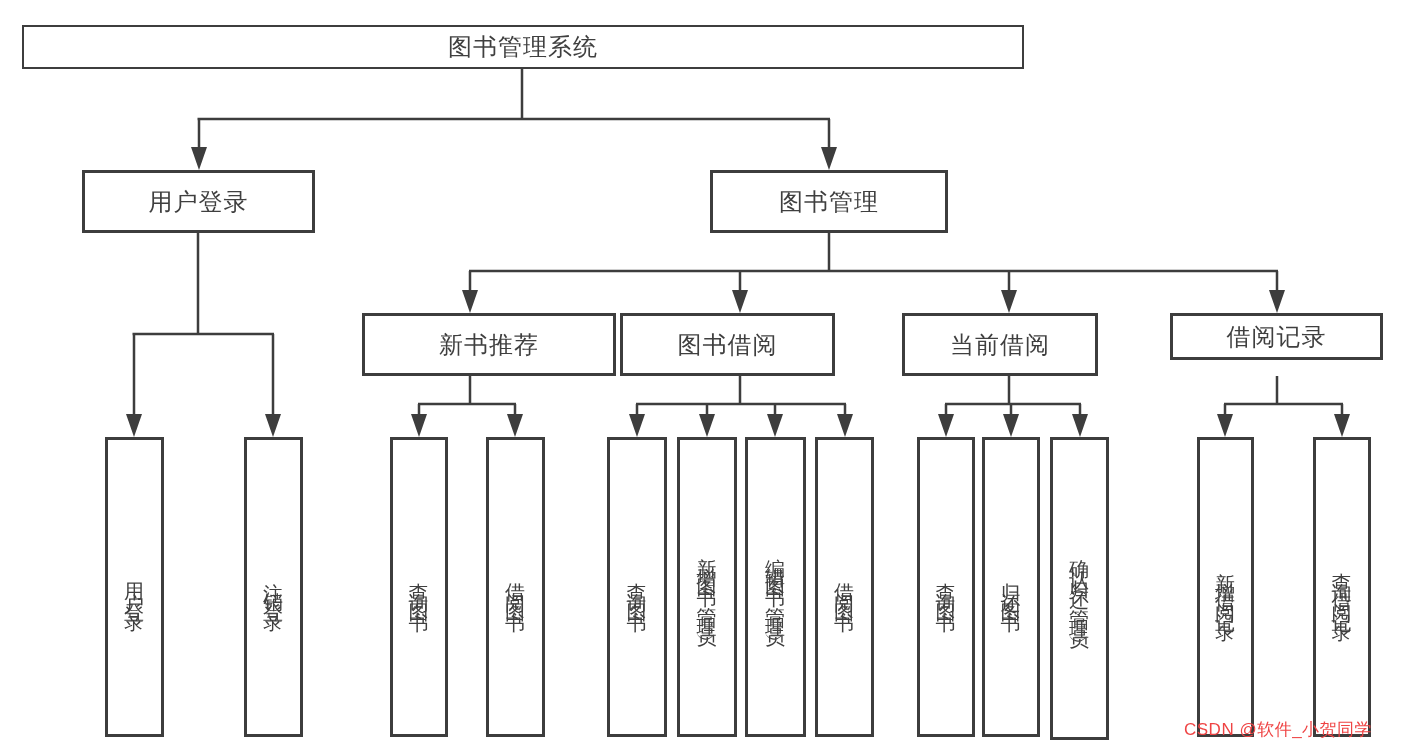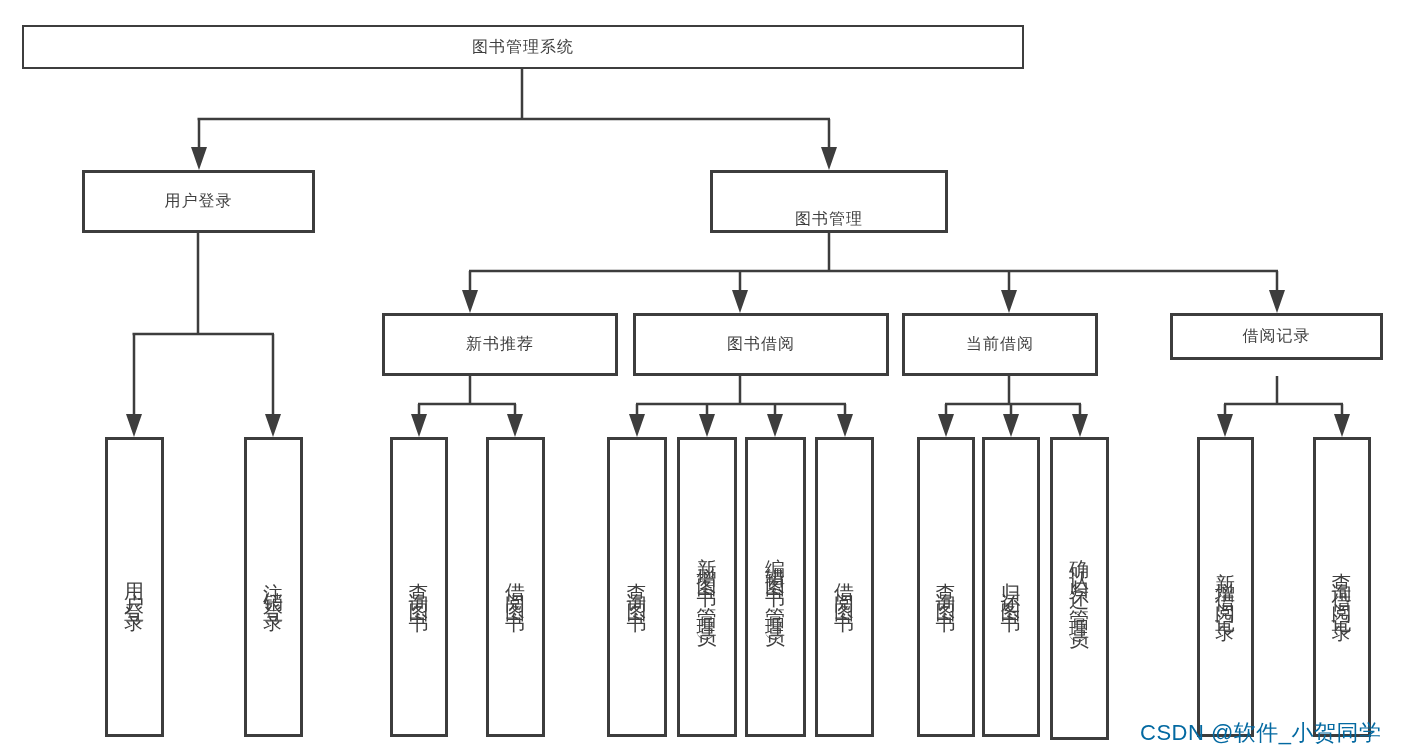--- a/index.html
+++ b/index.html
@@ -23,34 +23,34 @@
     box-sizing:border-box;
     background:#ffffff;
     border:3px solid #3d3d3d;
     display:flex;
     align-items:center;
     justify-content:center;
     color:#3f3f3f;
     z-index:1;
   }
   .node-root { border-width:2px; }
-  .node-h { font-size:16px; letter-spacing:1px; white-space:nowrap; }
+  .node-h { font-size:24px; letter-spacing:1px; white-space:nowrap; }
   .node-v { font-size:20px; }
   .node-v .vtext {
     writing-mode:vertical-rl;
     text-orientation:mixed;
     letter-spacing:10px;
     line-height:1;
   }
   .watermark {
     position:absolute;
-    left:1140px;
+    left:1184px;
     top:718px;
-    font-size:22px;
-    color:#0369a1;
+    font-size:17px;
+    color:#ef4444;
     letter-spacing:0.5px;
     white-space:nowrap;
     z-index:2;
   }
   path.cline { stroke:#3d3d3d; stroke-width:2.5; fill:none; }
   polygon.ahead { fill:#3d3d3d; stroke:none; }
 </style>
 </head>
 <body>
 
@@ -99,28 +99,28 @@
     </g>
   </svg>
 
   <div class="node node-root node-h" style="left:22px; top:25px; width:1002px; height:44px;">
     <span>图书管理系统</span>
   </div>
 
   <div class="node node-h" style="left:82px; top:170px; width:233px; height:63px;">
     <span>用户登录</span>
   </div>
-  <div class="node node-h" style="left:710px; top:170px; width:238px; height:63px;align-items:flex-end;">
+  <div class="node node-h" style="left:710px; top:170px; width:238px; height:63px;">
     <span>图书管理</span>
   </div>
 
-  <div class="node node-h" style="left:382px; top:313px; width:236px; height:63px;">
+  <div class="node node-h" style="left:362px; top:313px; width:254px; height:63px;">
     <span>新书推荐</span>
   </div>
-  <div class="node node-h" style="left:633px; top:313px; width:256px; height:63px;">
+  <div class="node node-h" style="left:620px; top:313px; width:215px; height:63px;">
     <span>图书借阅</span>
   </div>
   <div class="node node-h" style="left:902px; top:313px; width:196px; height:63px;">
     <span>当前借阅</span>
   </div>
   <div class="node node-h" style="left:1170px; top:313px; width:213px; height:47px;">
     <span>借阅记录</span>
   </div>
 
   <div class="node node-v" style="left:105px; top:437px; width:59px; height:300px;">

